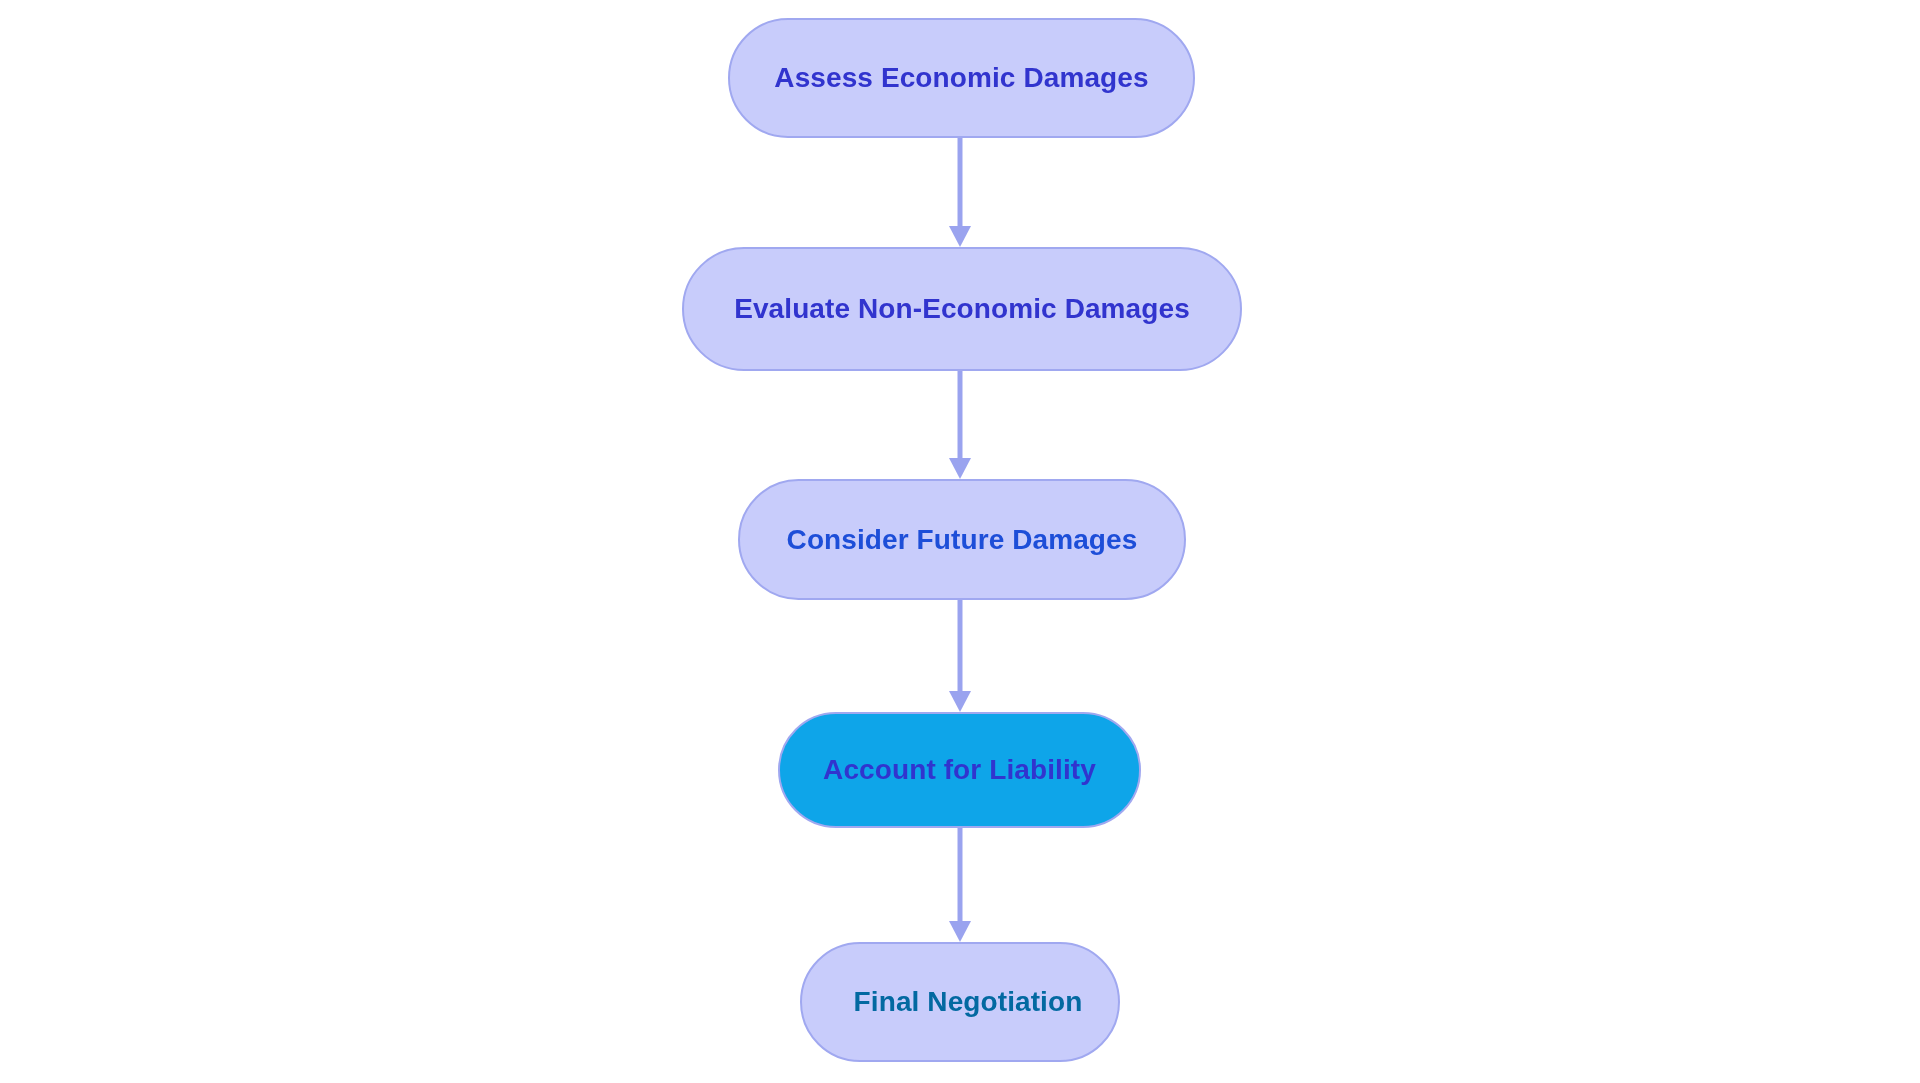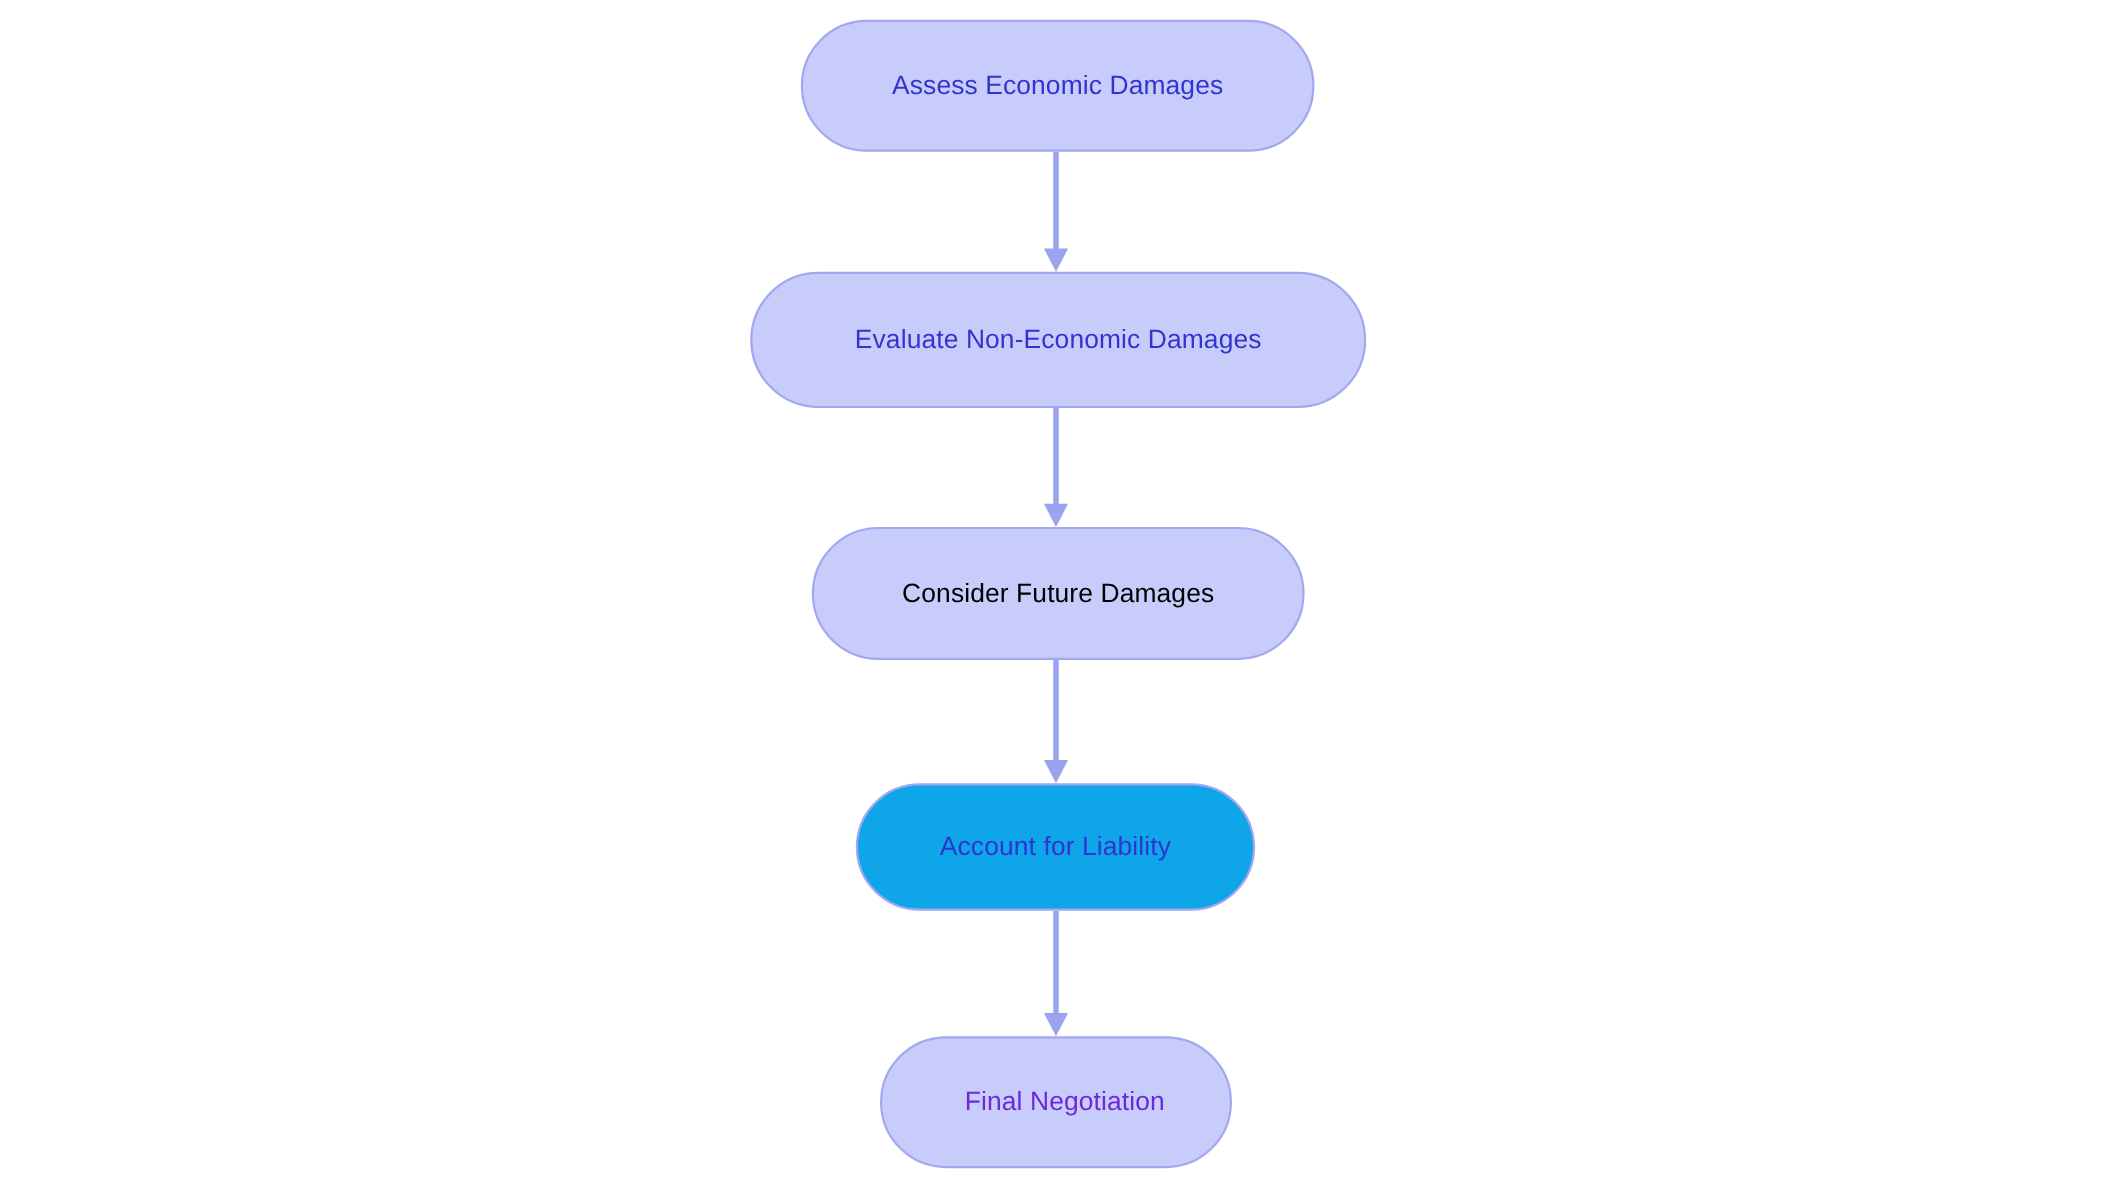--- a/index.html
+++ b/index.html
@@ -35,22 +35,22 @@
     display: flex;
     align-items: center;
     justify-content: center;
     background: #c8ccfb;
     border: 2px solid #a0a8f0;
     border-radius: 999px;
     cursor: pointer;
   }
   .flow-node-label {
     color: #3134ce;
-    font-size: 24px;
-    font-weight: 400;
+    font-size: 28px;
+    font-weight: 700;
     letter-spacing: 0.1px;
     white-space: nowrap;
     line-height: 1;
     user-select: none;
   }
 </style>
 </head>
 <body>
 
 <div id="flowchart-canvas">
@@ -77,23 +77,23 @@
   </svg>
 
   <div id="node-layer">
       <div class="flow-node" style="left: 728px; top: 18px; width: 467px; height: 120px; background: rgb(200, 204, 251); border-color: rgb(160, 168, 240);">
         <span class="flow-node-label" style="color: rgb(49, 52, 206);">Assess Economic Damages</span>
       </div>
       <div class="flow-node" style="left: 682px; top: 247px; width: 560px; height: 124px; background: rgb(200, 204, 251); border-color: rgb(160, 168, 240);">
         <span class="flow-node-label" style="color: rgb(49, 52, 206);">Evaluate Non-Economic Damages</span>
       </div>
       <div class="flow-node" style="left: 738px; top: 479px; width: 448px; height: 121px; background: rgb(200, 204, 251); border-color: rgb(160, 168, 240);">
-        <span class="flow-node-label" style="color: #000000;">Consider Future Damages</span>
+        <span class="flow-node-label" style="color: #1d4ed8;">Consider Future Damages</span>
       </div>
       <div class="flow-node" style="left: 778px; top: 712px; width: 363px; height: 116px; background: #0ea5e9; border-color: rgb(160, 168, 240);">
         <span class="flow-node-label" style="color: rgb(49, 52, 206);">Account for Liability</span>
       </div>
       <div class="flow-node" style="left: 800px; top: 942px; width: 320px; height: 120px; background: rgb(200, 204, 251); border-color: rgb(160, 168, 240);">
-        <span class="flow-node-label" style="color: #6d28d9; margin-left: 16px;">Final Negotiation</span>
+        <span class="flow-node-label" style="color: #0369a1; margin-left: 16px;">Final Negotiation</span>
       </div>
     </div>
 
 </div>
 
 </body></html>

